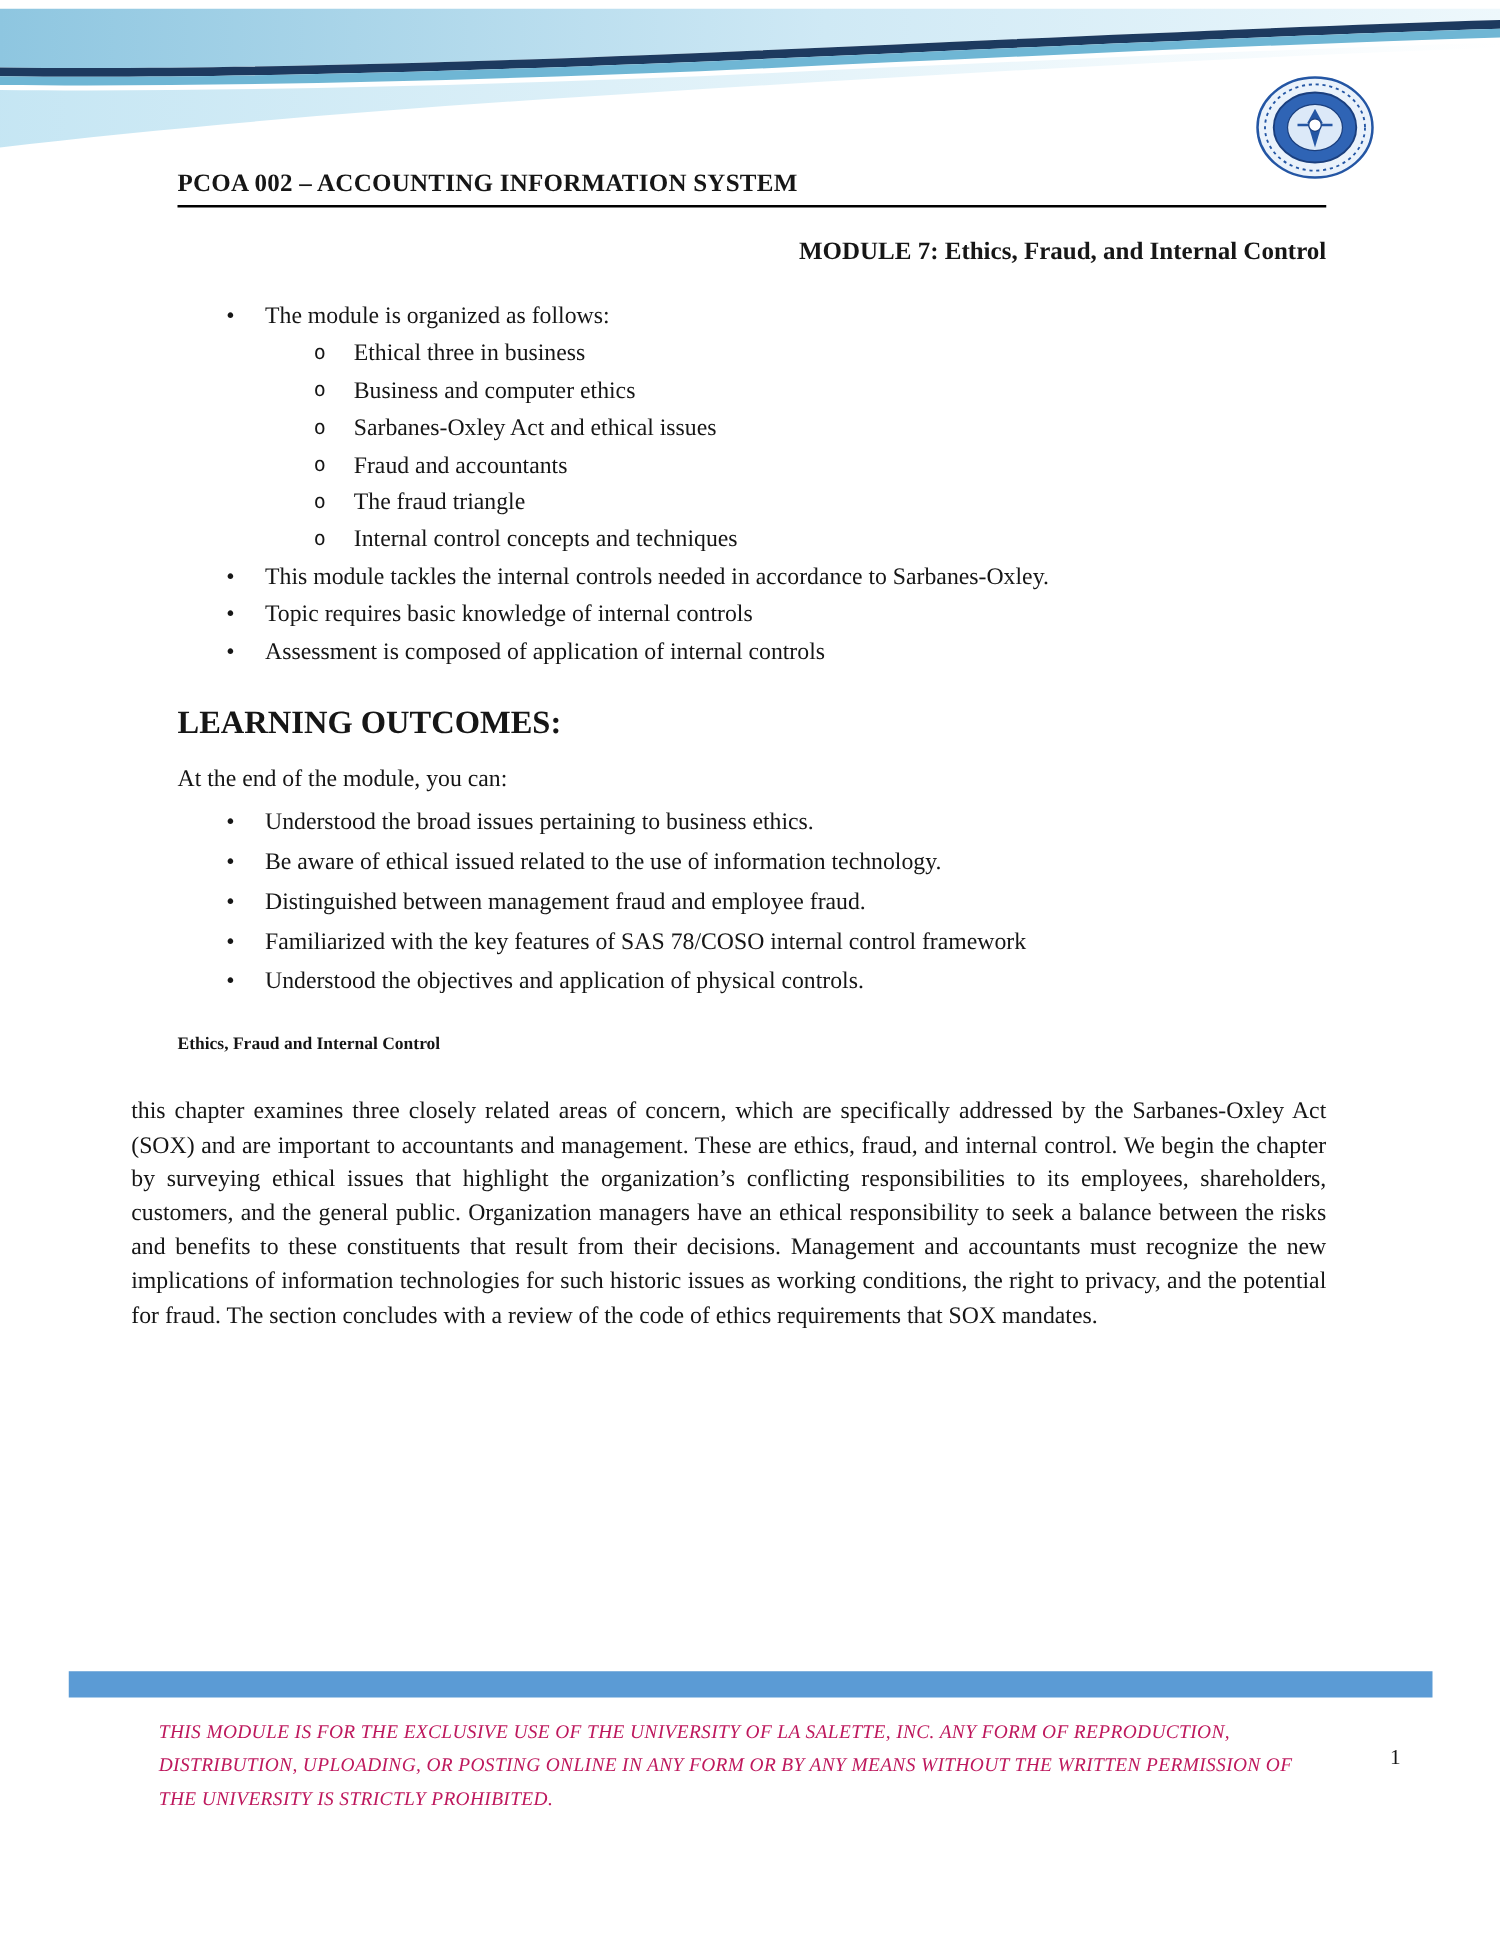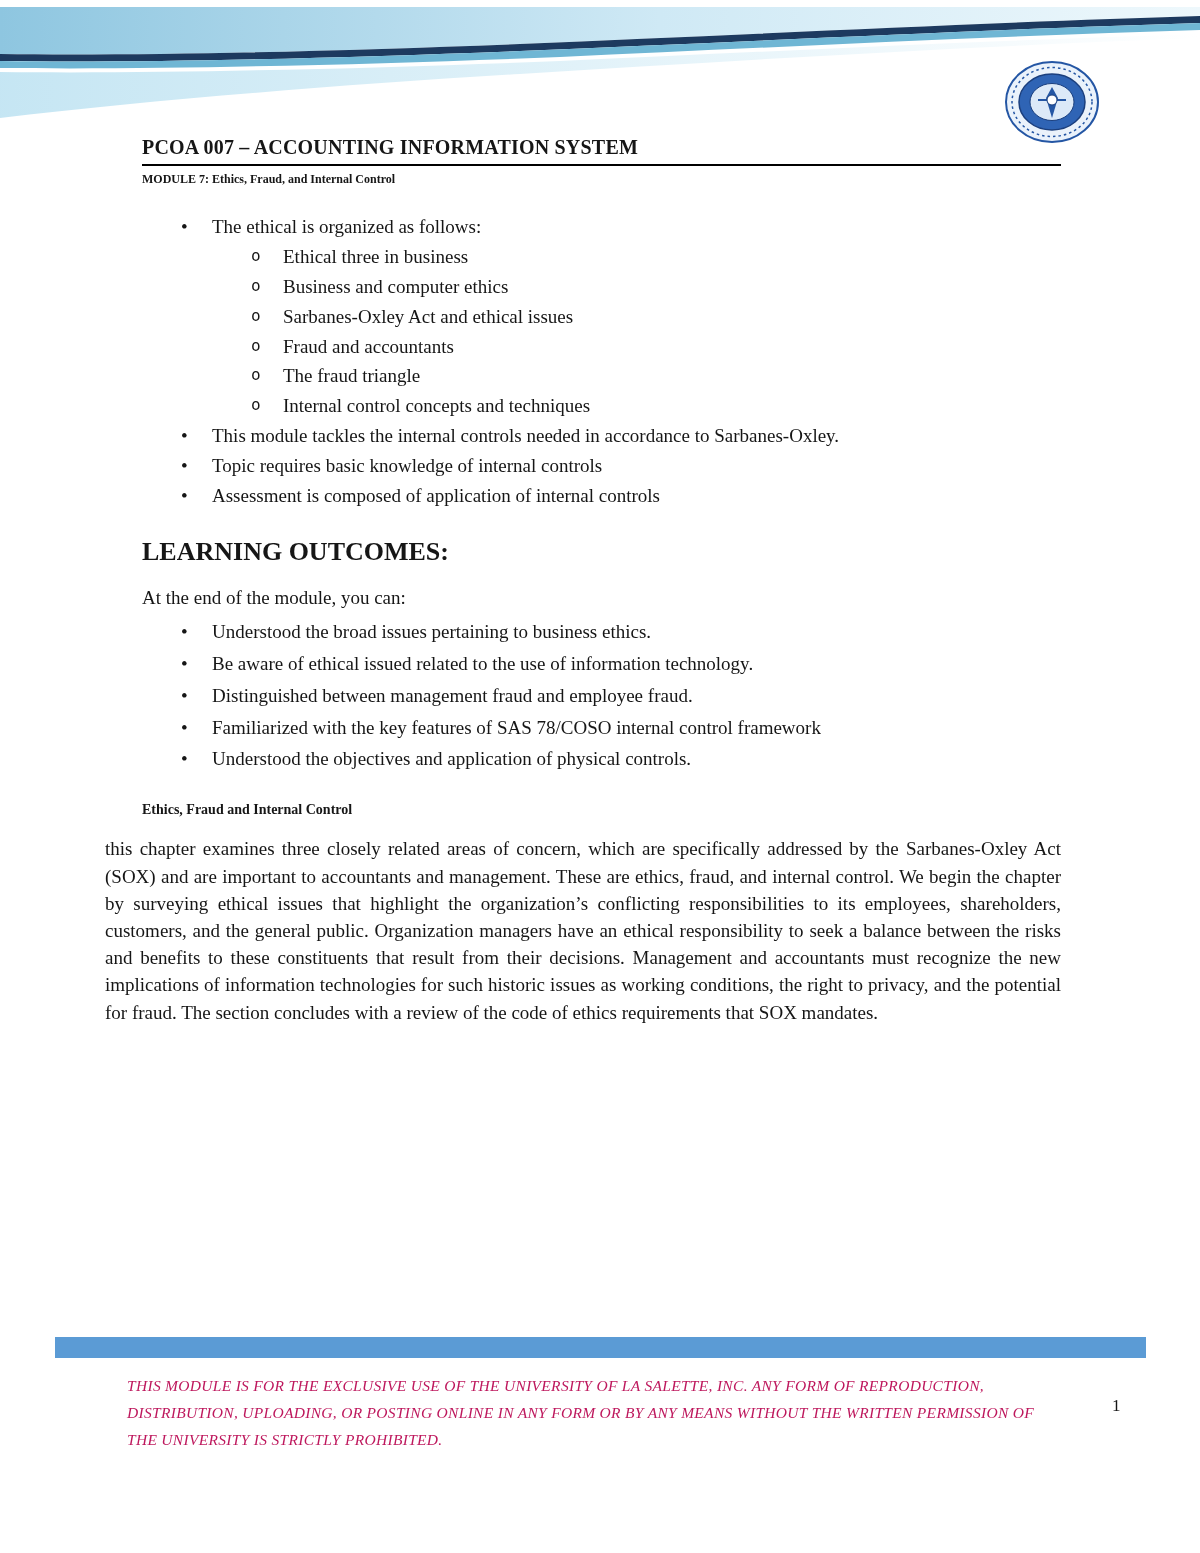--- a/index.html
+++ b/index.html
@@ -22,39 +22,39 @@
 
   
   .content { position:absolute; top:136px; left:105px; width:956px; }
 
   .headings { padding-left:37px; }
   .course-title {
     font-size:20px; font-weight:bold; letter-spacing:0.2px;
     padding-bottom:5px;
     border-bottom:2.5px solid #000;
   }
-  .module-title { font-size:12px; font-weight:bold; margin-top:6px; }
+  .module-title { font-size:20px; font-weight:bold; margin-top:24px;text-align:right; }
 
   ul { list-style:none; }
   .bullets { margin-top:30px; font-size:19px; }
   .bullets > li { position:relative; padding-left:107px; margin-bottom:9px; line-height:1.1; }
   .bullets > li::before { content:"\2022"; position:absolute; left:76px; top:0; font-size:19px; }
 
   .sublist { margin-top:9px; }
   .sublist > li { position:relative; padding-left:71px; margin-bottom:9px; line-height:1.1; }
   .sublist > li::before { content:"o"; position:absolute; left:39px; top:0; font-size:16px; font-family:"DejaVu Sans Mono", monospace; }
 
   .lo-heading { font-size:26px; font-weight:bold; margin-top:30px; padding-left:37px; }
   .lo-intro   { font-size:19px; margin-top:20px; padding-left:37px; }
   .outcomes   { margin-top:13px; }
   .outcomes > li { margin-bottom:11px; }
 
   .section-heading { font-size:14px; font-weight:bold; margin-top:32px; padding-left:37px; }
   .body-paragraph {
-    margin-top:17px;
+    margin-top:31px;
     font-size:19px;
     line-height:27.2px;
     text-align:justify;
   }
 
   
   .bottom-bar {
     position:absolute; top:1337px; left:55px;
     width:1091px; height:21px;
   }
@@ -103,27 +103,27 @@
       <ellipse cx="50" cy="42" rx="22" ry="18.5" fill="#dce9f8" stroke="#1b3f7e" stroke-width="1"></ellipse>
       <path d="M50,27 L56,38 L50,58 L44,38 Z" fill="#2456a4"></path>
       <path d="M36,40 H64" stroke="#2456a4" stroke-width="2"></path>
       <circle cx="50" cy="40" r="5" fill="#ffffff" stroke="#1b3f7e" stroke-width="1"></circle>
     </svg>
   </div>
 
   <div class="content">
 
     <div class="headings">
-      <div class="course-title">PCOA 007 – ACCOUNTING INFORMATION SYSTEM</div>
+      <div class="course-title">PCOA 002 – ACCOUNTING INFORMATION SYSTEM</div>
       <div class="module-title">MODULE 7: Ethics, Fraud, and Internal Control</div>
     </div>
 
     <ul class="bullets">
       <li>
-        <span>The ethical is organized as follows:</span>
+        <span>The module is organized as follows:</span>
         <ul class="sublist">
           <li>Ethical three in business</li>
           <li>Business and computer ethics</li>
           <li>Sarbanes-Oxley Act and ethical issues</li>
           <li>Fraud and accountants</li>
           <li>The fraud triangle</li>
           <li>Internal control concepts and techniques</li>
         </ul>
       </li>
       <li>This module tackles the internal controls needed in accordance to Sarbanes-Oxley.</li>

